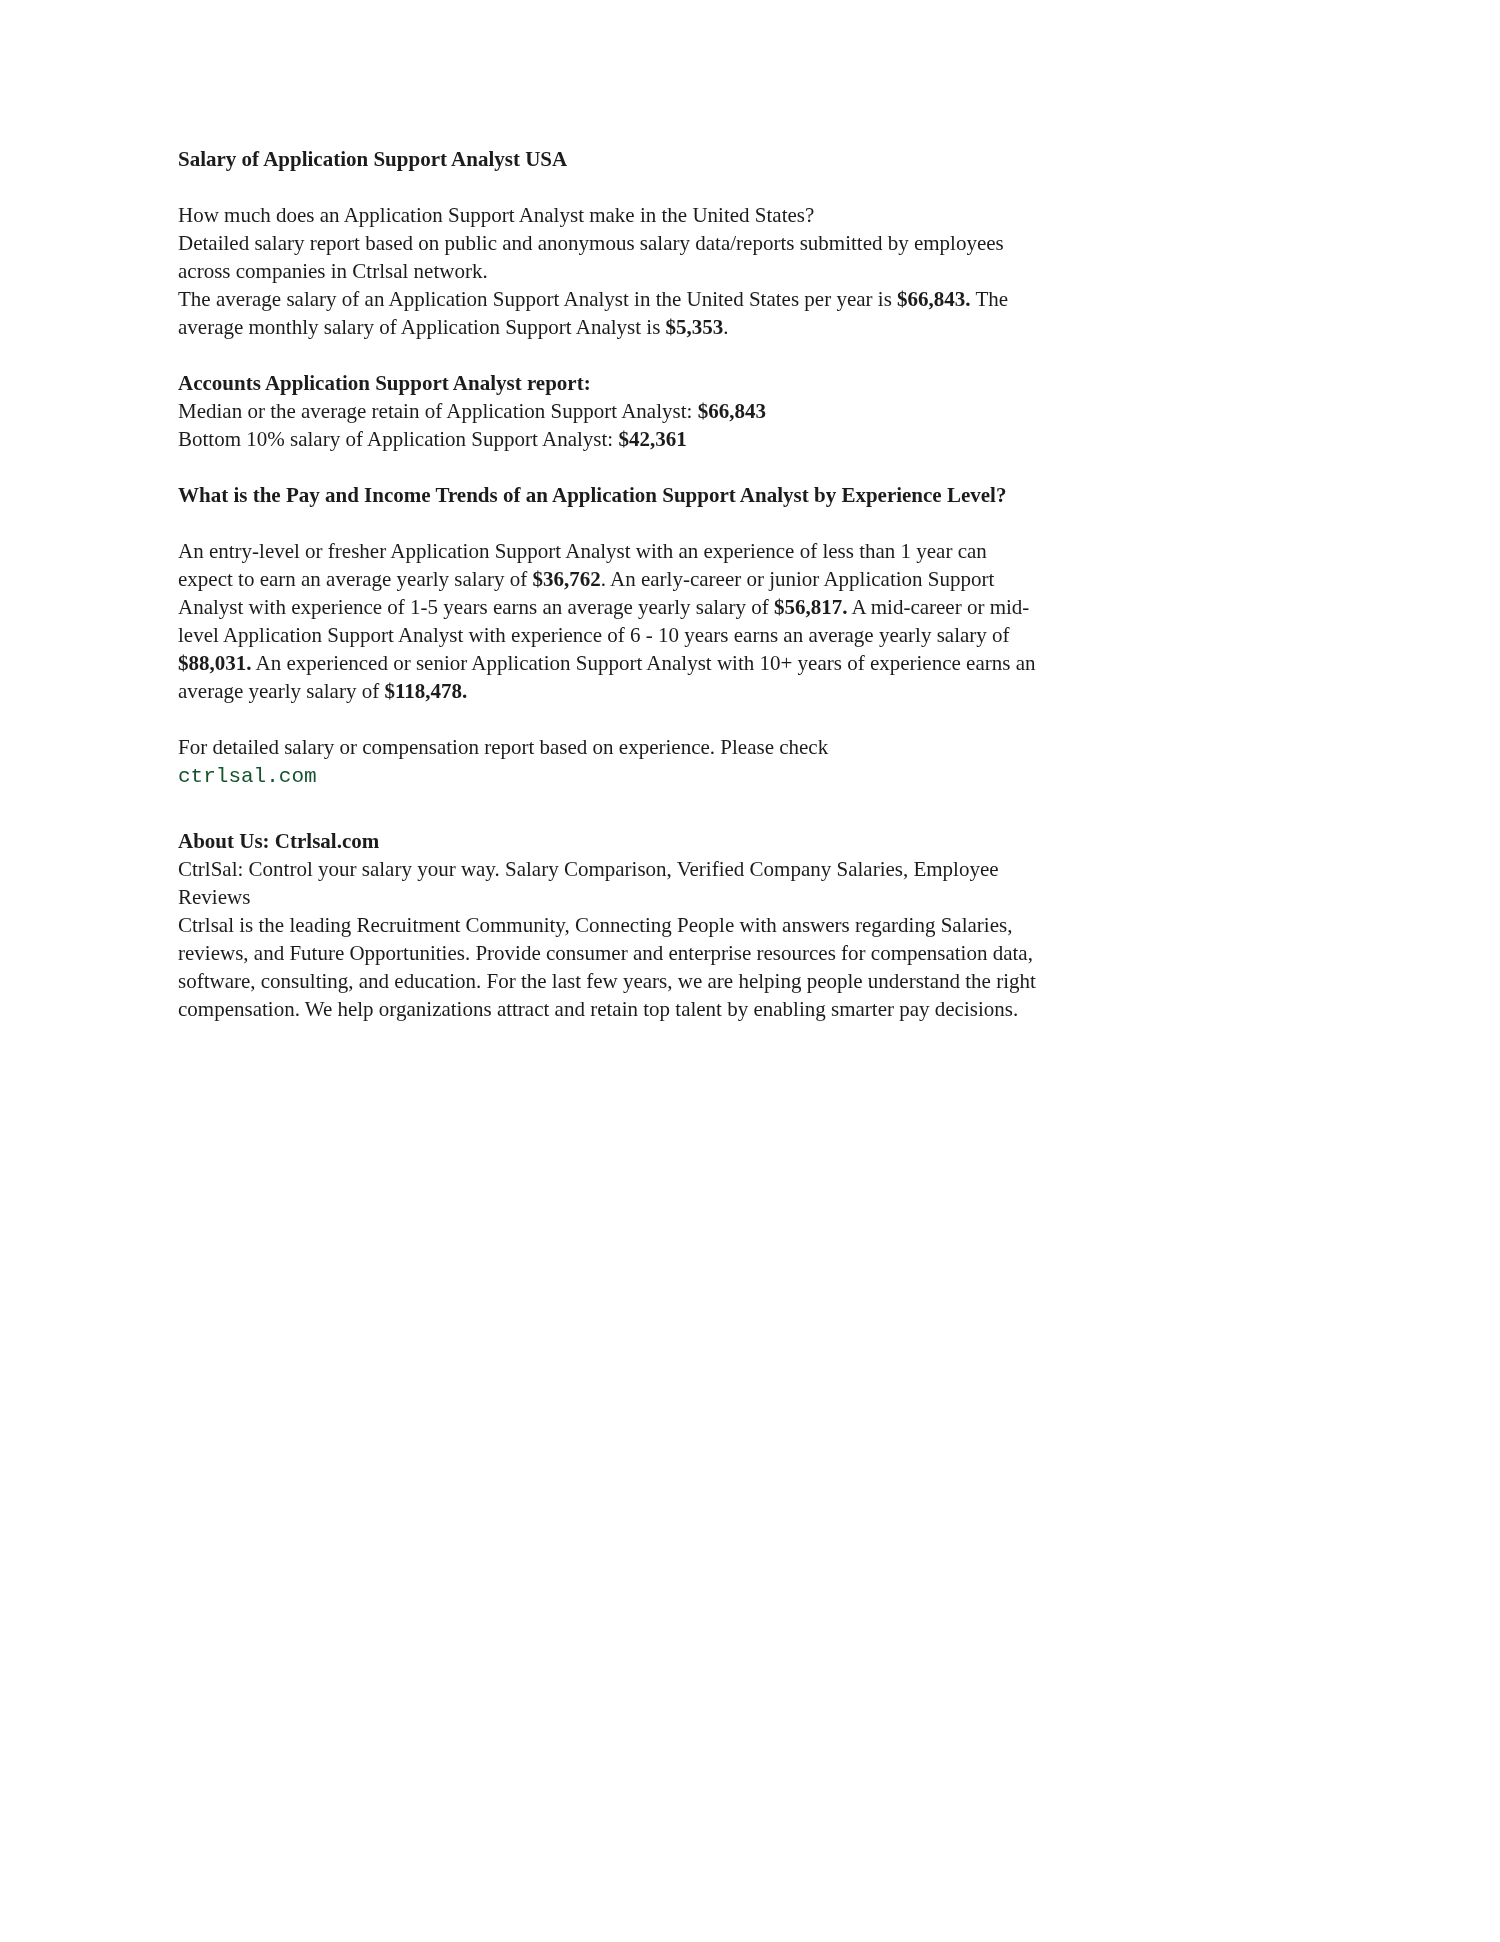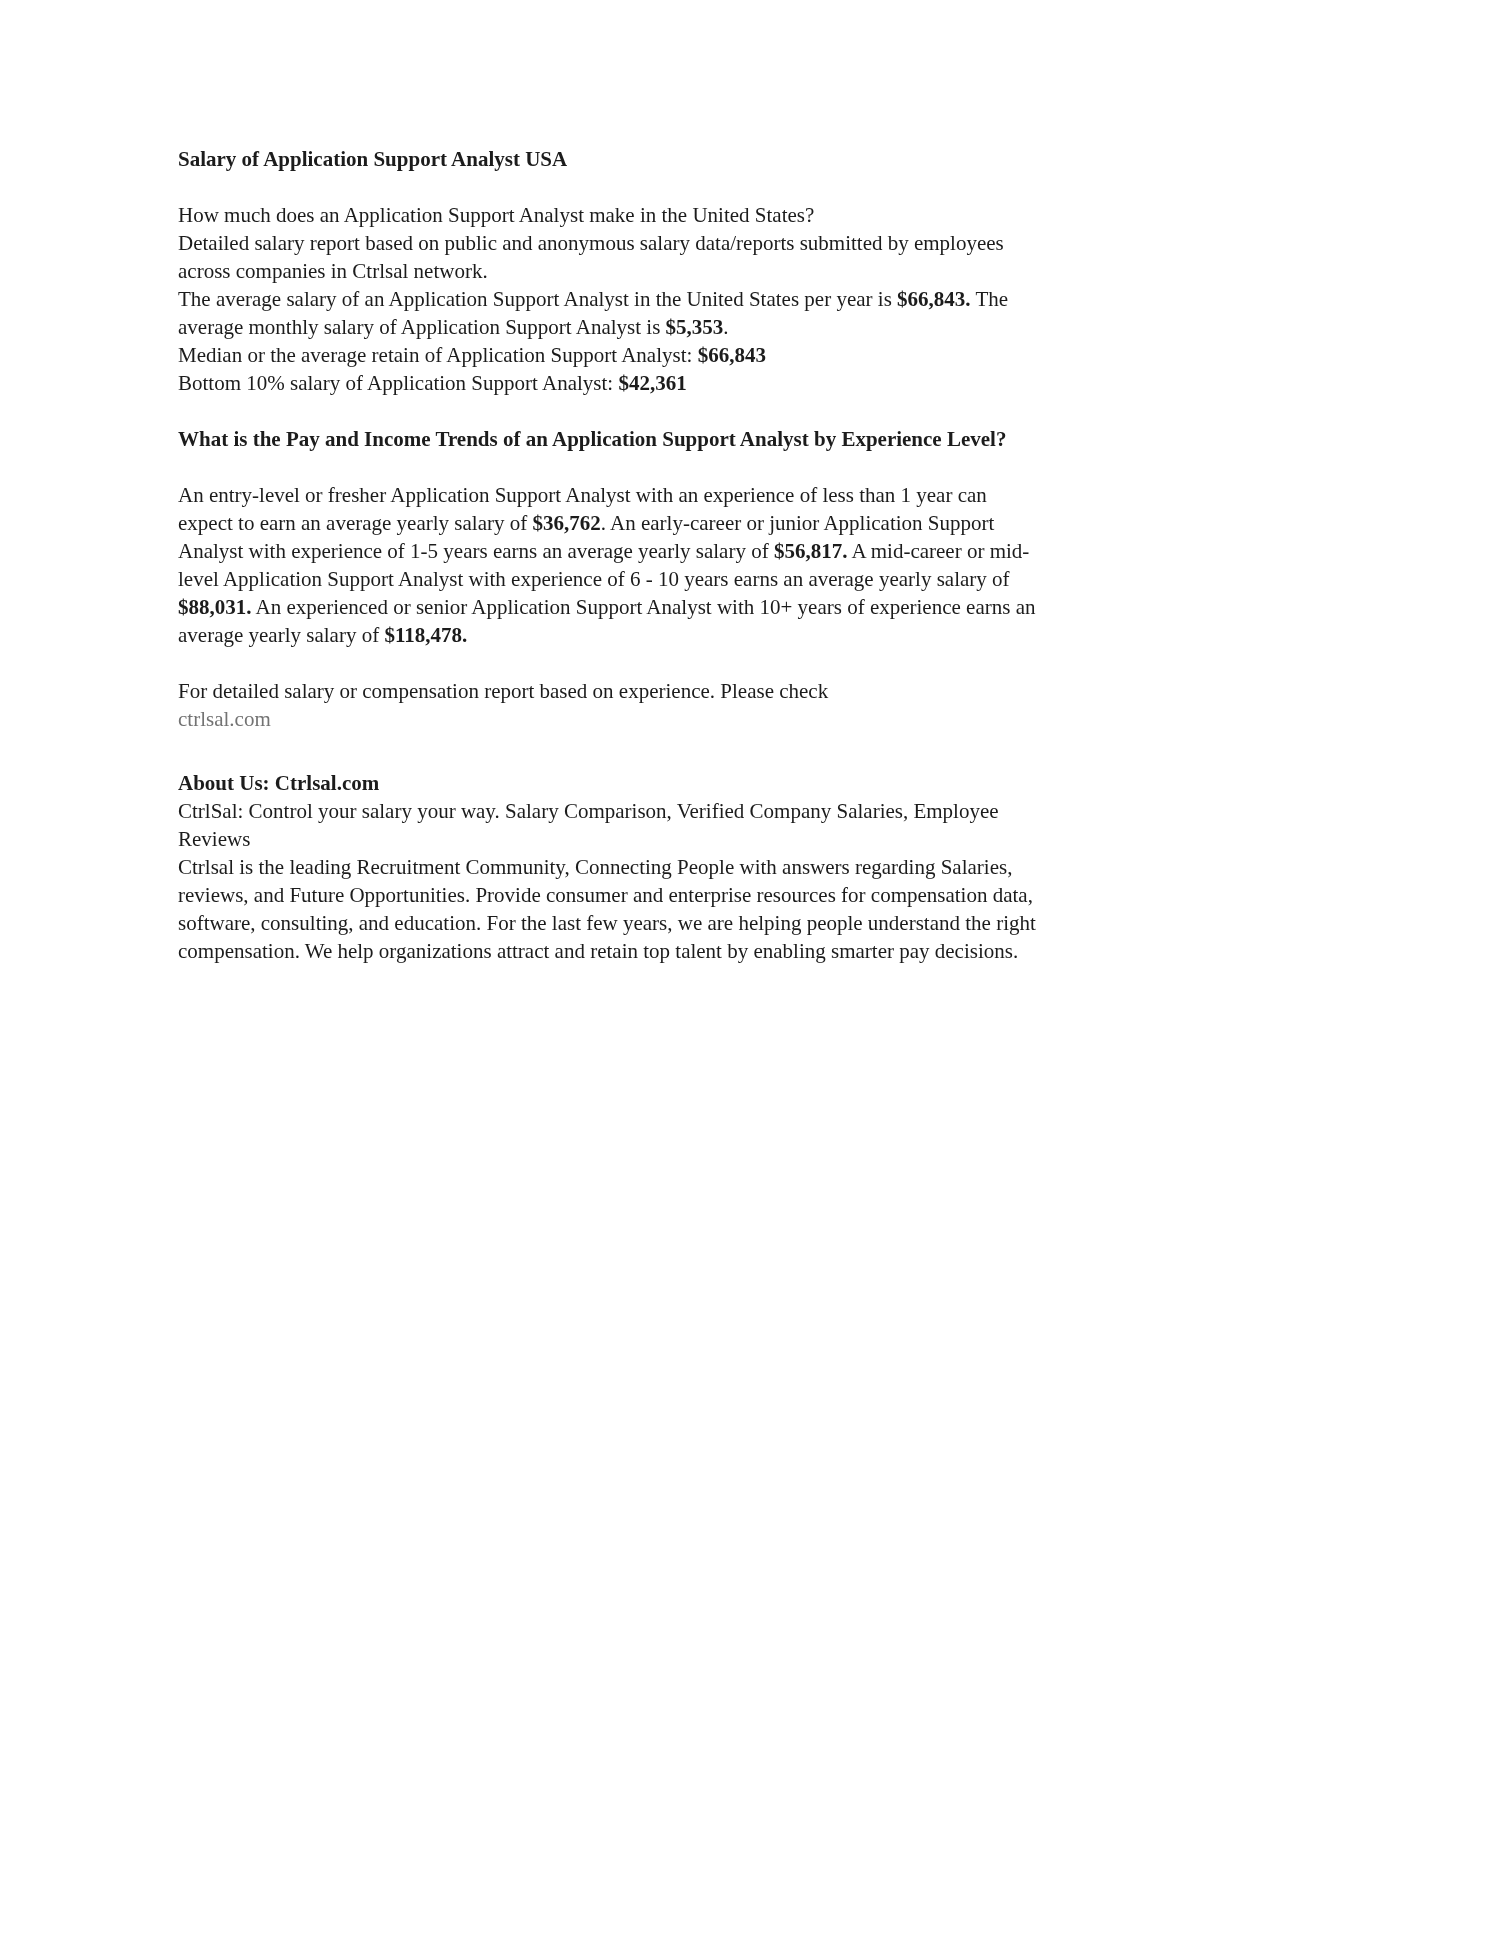--- a/index.html
+++ b/index.html
@@ -40,27 +40,28 @@
 </head>
 <body>
 
 <main class="page">
   <div class="content">
 
     <h1 class="h"><span class="bold">Salary of Application Support Analyst USA</span></h1>
 
     <p class="gap"><span>How much does an Application Support Analyst make in the United States?</span><br><span>Detailed salary report based on public and anonymous salary data/reports submitted by employees across companies in Ctrlsal network.</span><br><span>The average salary of an Application Support Analyst in the United States per year is </span><span class="bold">$66,843.</span><span> The average monthly salary of Application Support Analyst is </span><span class="bold">$5,353</span><span>.</span></p>
 
+    <h2 class="h gap"><span class="bold">Accounts Application Support Analyst report:</span></h2>
     <p><span>Median or the average retain of Application Support Analyst: </span><span class="bold">$66,843</span></p>
     <p><span>Bottom 10% salary of Application Support Analyst: </span><span class="bold">$42,361</span></p>
 
     <h2 class="h gap"><span class="bold">What is the Pay and Income Trends of an Application Support Analyst by Experience Level?</span></h2>
 
     <p class="gap"><span>An entry-level or fresher Application Support Analyst with an experience of less than 1 year can expect to earn an average yearly salary of </span><span class="bold">$36,762</span><span>. An early-career or junior Application Support Analyst with experience of 1-5 years earns an average yearly salary of </span><span class="bold">$56,817.</span><span> A mid-career or mid-level Application Support Analyst with experience of 6 - 10 years earns an average yearly salary of </span><span class="bold">$88,031.</span><span> An experienced or senior Application Support Analyst with 10+ years of experience earns an average yearly salary of </span><span class="bold">$118,478.</span></p>
 
-    <p class="gap"><span>For detailed salary or compensation report based on experience. Please check</span><br><a class="doc-link" href="#" style="color: #737373;">ctrlsal.com</a></p>
+    <p class="gap"><span>For detailed salary or compensation report based on experience. Please check</span><br><a class="doc-link" href="#" style="color: #14532d; font-family: Liberation Mono, monospace;">ctrlsal.com</a></p>
 
     <h2 class="h gap2"><span class="bold">About Us: Ctrlsal.com</span></h2>
     <p><span>CtrlSal: Control your salary your way. Salary Comparison, Verified Company Salaries, Employee Reviews</span></p>
     <p><span>Ctrlsal is the leading Recruitment Community, Connecting People with answers regarding Salaries, reviews, and Future Opportunities. Provide consumer and enterprise resources for compensation data, software, consulting, and education. For the last few years, we are helping people understand the right compensation. We help organizations attract and retain top talent by enabling smarter pay decisions.</span></p>
 
   </div>
 </main>
 
 </body></html>

